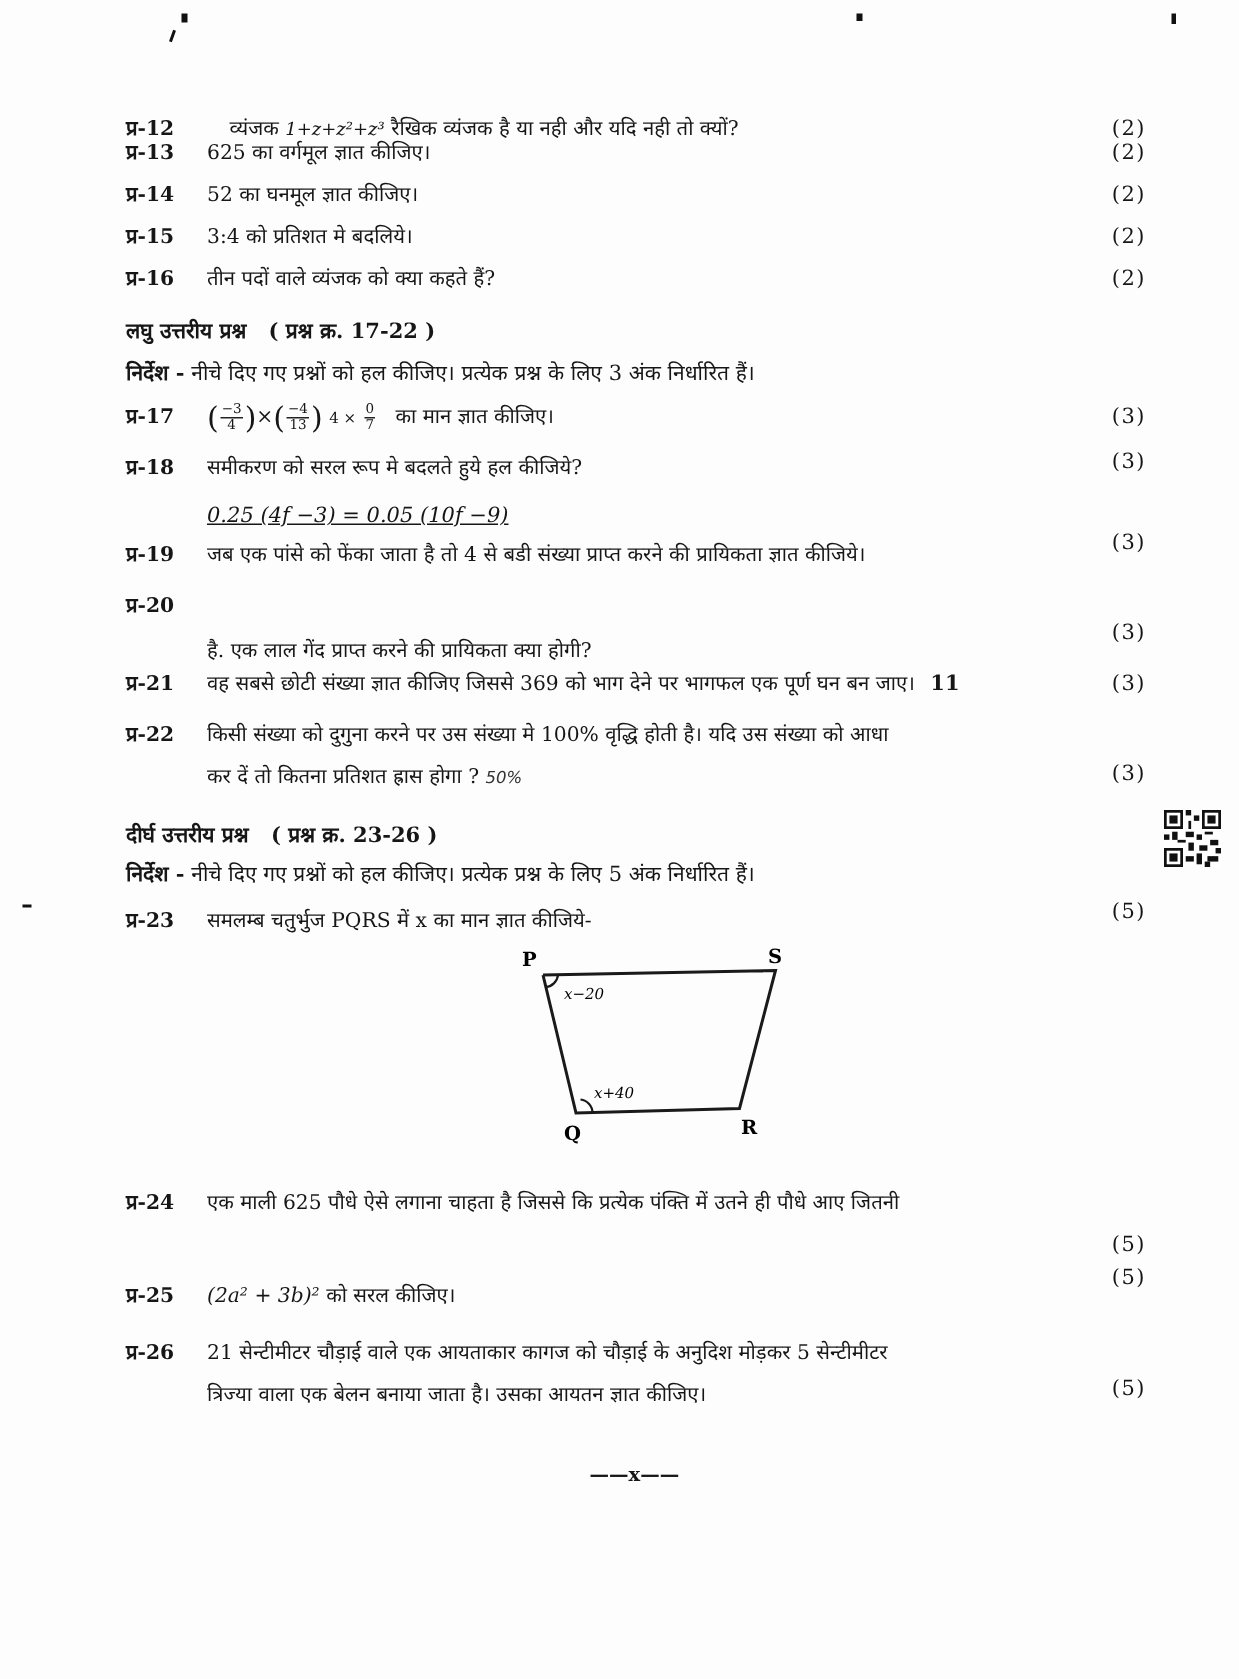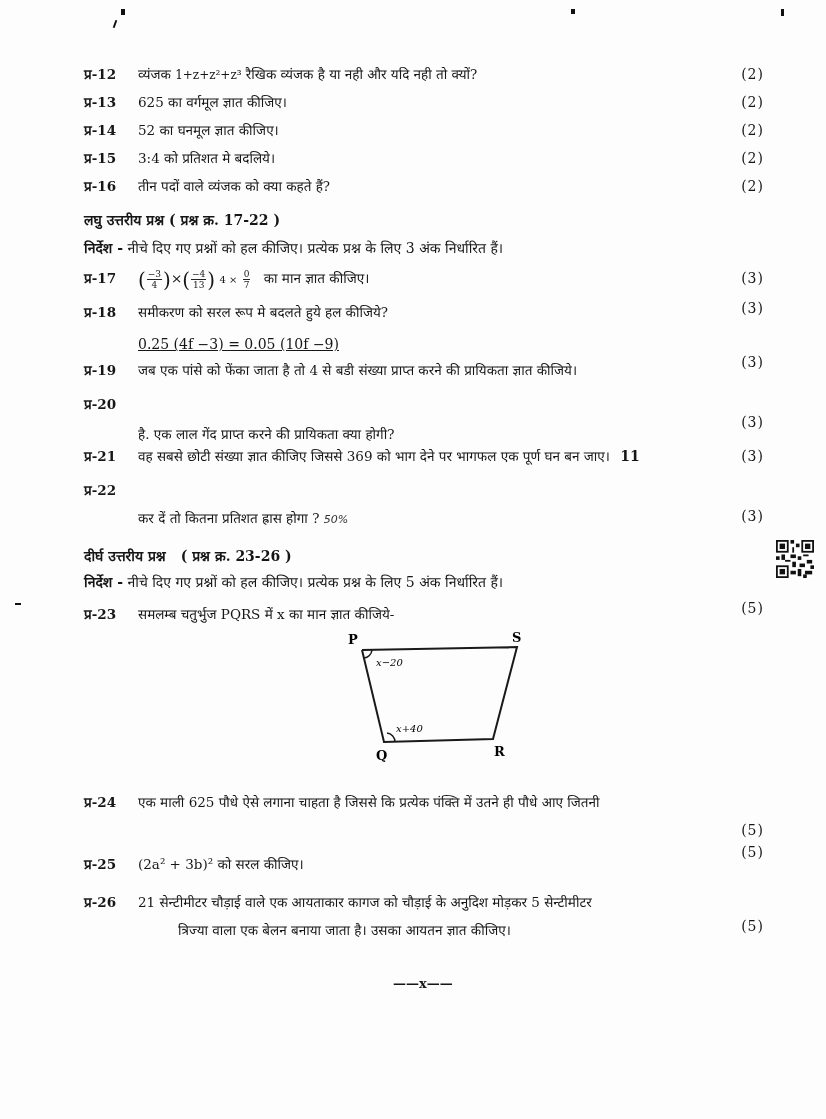--- a/index.html
+++ b/index.html
@@ -13,21 +13,21 @@
     position: absolute; left: 84px; width: 680px; font-size: 13.5px; line-height: 20px;
     display: flex; align-items: flex-start;
   }
   .qnum { width: 54px; flex: none; font-weight: bold; }
   .qtext { flex: 1; }
   .marks { position: absolute; right: 0; top: 0; font-size: 14px; letter-spacing: 1px; }
   .marks.low { top: 22px; }
   .sec-head { position: absolute; left: 84px; font-size: 14px; font-weight: bold; }
   .instr { position: absolute; left: 84px; font-size: 14px; }
   .instr b { font-weight: bold; }
-  .math { font-family: "DejaVu Serif", serif; }
+  .math { font-family: "DejaVu Serif", serif; font-style: italic; }
   .frac { display: inline-flex; flex-direction: column; align-items: center; vertical-align: middle; font-size: 9px; line-height: 10px; margin: 0 1px; }
   .frac .n { border-bottom: 1px solid #222; padding: 0 1px; }
   .paren { font-size: 20px; vertical-align: middle; }
   .eq-line { position: absolute; left: 138px; font-size: 14px; }
   .eq-line .u { text-decoration: underline; }
   .hand { font-family: "DejaVu Sans", sans-serif; font-style: italic; font-size: 11px; color: #333; }
   .hand-big { font-family: "DejaVu Serif", serif; font-size: 14px; font-weight: bold; margin-left: 6px; }
   .qr { position: absolute; left: 776px; top: 540px; width: 38px; height: 38px; }
   .figure { position: absolute; left: 340px; top: 620px; width: 200px; height: 150px; }
   .endmark { position: absolute; left: 393px; top: 976px; font-size: 13px; font-weight: bold; }
@@ -36,21 +36,21 @@
 <body>
 
 <div class="page">
 
   <div class="scan-mark" style="left:121px;top:9px;width:4px;height:6px;"></div>
   <div class="scan-mark" style="left:114px;top:20px;width:2px;height:8px;transform:rotate(20deg);"></div>
   <div class="scan-mark" style="left:571px;top:9px;width:4px;height:5px;"></div>
   <div class="scan-mark" style="left:781px;top:9px;width:3px;height:7px;"></div>
   <div class="scan-mark" style="left:15px;top:603px;width:6px;height:2px;"></div>
 
-  <div class="q" style="top:64px;">
+  <div class="q" style="top:76px;gap:15px;">
     <span class="qnum">प्र-12</span>
     <span class="qtext">
       <span>व्यंजक</span>
       <span class="math" style="font-size:12px;">1+z+z²+z³</span>
       <span>रैखिक व्यंजक है या नही और यदि नही तो क्यों?</span>
     </span>
     <span class="marks">(2)</span>
   </div>
 
   <div class="q" style="top:92px;">
@@ -69,21 +69,21 @@
     <span class="marks">(2)</span>
   </div>
   <div class="q" style="top:176px;">
     <span class="qnum">प्र-16</span>
     <span class="qtext">तीन पदों वाले व्यंजक को क्या कहते हैं?</span>
     <span class="marks">(2)</span>
   </div>
 
   <div class="sec-head" style="top:210px;">
     <span>लघु उत्तरीय प्रश्न</span>
-    <span style="">( प्रश्न क्र. 17-22 )</span>
+    <span style="margin-left:10px;">( प्रश्न क्र. 17-22 )</span>
   </div>
   <div class="instr" style="top:238px;">
     <b>निर्देश -</b>
     <span>नीचे दिए गए प्रश्नों को हल कीजिए। प्रत्येक प्रश्न के लिए 3 अंक निर्धारित हैं।</span>
   </div>
 
   <div class="q" style="top:268px;">
     <span class="qnum">प्र-17</span>
     <span class="qtext">
       <span class="paren">(</span><span class="frac">
@@ -132,21 +132,21 @@
     <span class="qtext">
       <span>वह सबसे छोटी संख्या ज्ञात कीजिए जिससे 369 को भाग देने पर भागफल एक पूर्ण घन बन जाए।</span>
       <span class="hand-big">11</span>
     </span>
     <span class="marks">(3)</span>
   </div>
 
   <div class="q" style="top:480px;">
     <span class="qnum">प्र-22</span>
     <span class="qtext">
-      <br>
+      <span>किसी संख्या को दुगुना करने पर उस संख्या मे 100% वृद्धि होती है। यदि उस संख्या को आधा</span><br>
       <span style="display:inline-block;margin-top:8px;">कर दें तो कितना प्रतिशत ह्रास होगा ?</span>
       <span class="hand">50%</span>
     </span>
     <span class="marks low" style="top:26px;">(3)</span>
   </div>
 
   <div class="sec-head" style="top:546px;">
     <span>दीर्घ उत्तरीय प्रश्न</span>
     <span style="margin-left:10px;">( प्रश्न क्र. 23-26 )</span>
   </div>
@@ -219,19 +219,19 @@
       <span class="math">(2a² + 3b)²</span>
       <span>को सरल कीजिए।</span>
     </span>
     <span class="marks" style="top:-12px;">(5)</span>
   </div>
 
   <div class="q" style="top:892px;">
     <span class="qnum">प्र-26</span>
     <span class="qtext">
       <span>21 सेन्टीमीटर चौड़ाई वाले एक आयताकार कागज को चौड़ाई के अनुदिश मोड़कर 5 सेन्टीमीटर</span><br>
-      <span style="display:inline-block;margin-top:8px;margin-left:40px;">त्रिज्या वाला एक बेलन बनाया जाता है। उसका आयतन ज्ञात कीजिए।</span>
+      <span style="display:inline-block;margin-top:8px;">त्रिज्या वाला एक बेलन बनाया जाता है। उसका आयतन ज्ञात कीजिए।</span>
     </span>
     <span class="marks low" style="top:24px;">(5)</span>
   </div>
 
   <div class="endmark">——x——</div>
 </div>
 
 </body></html>

